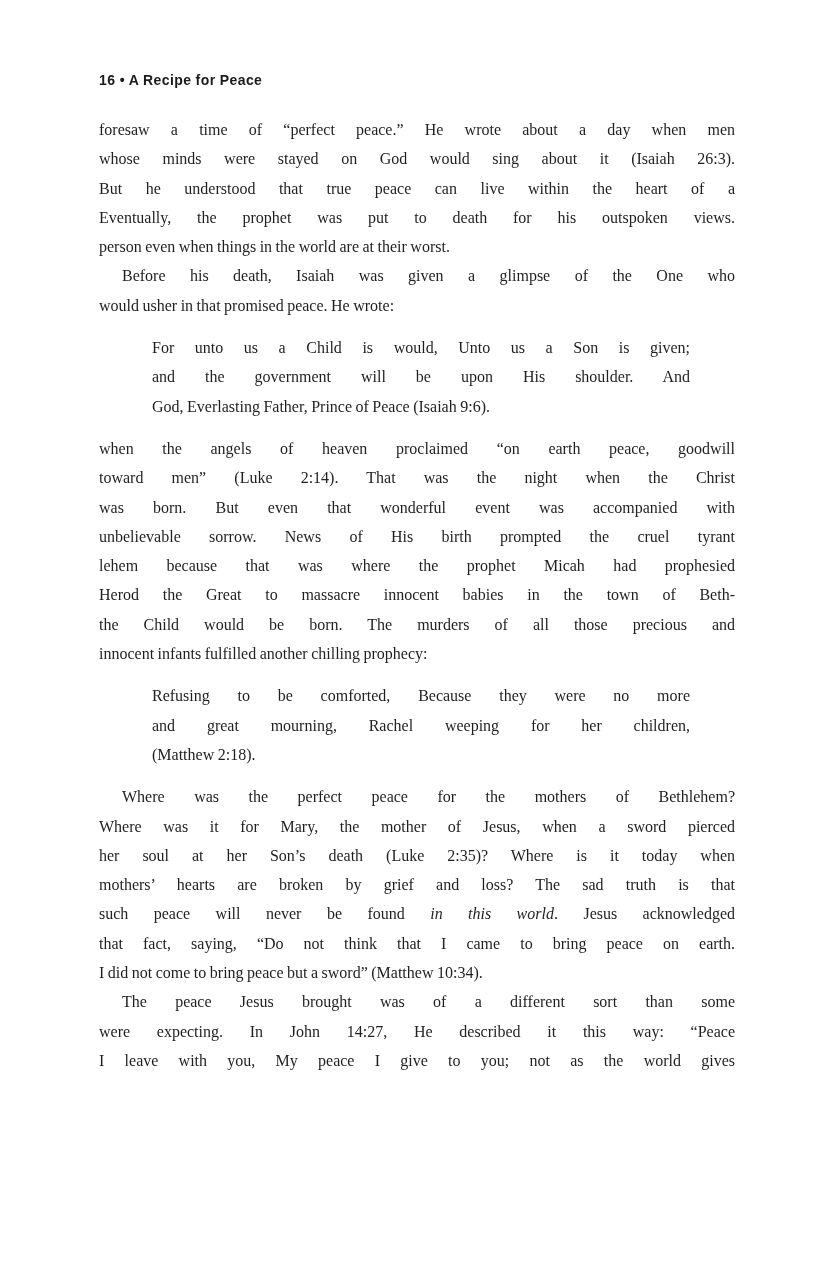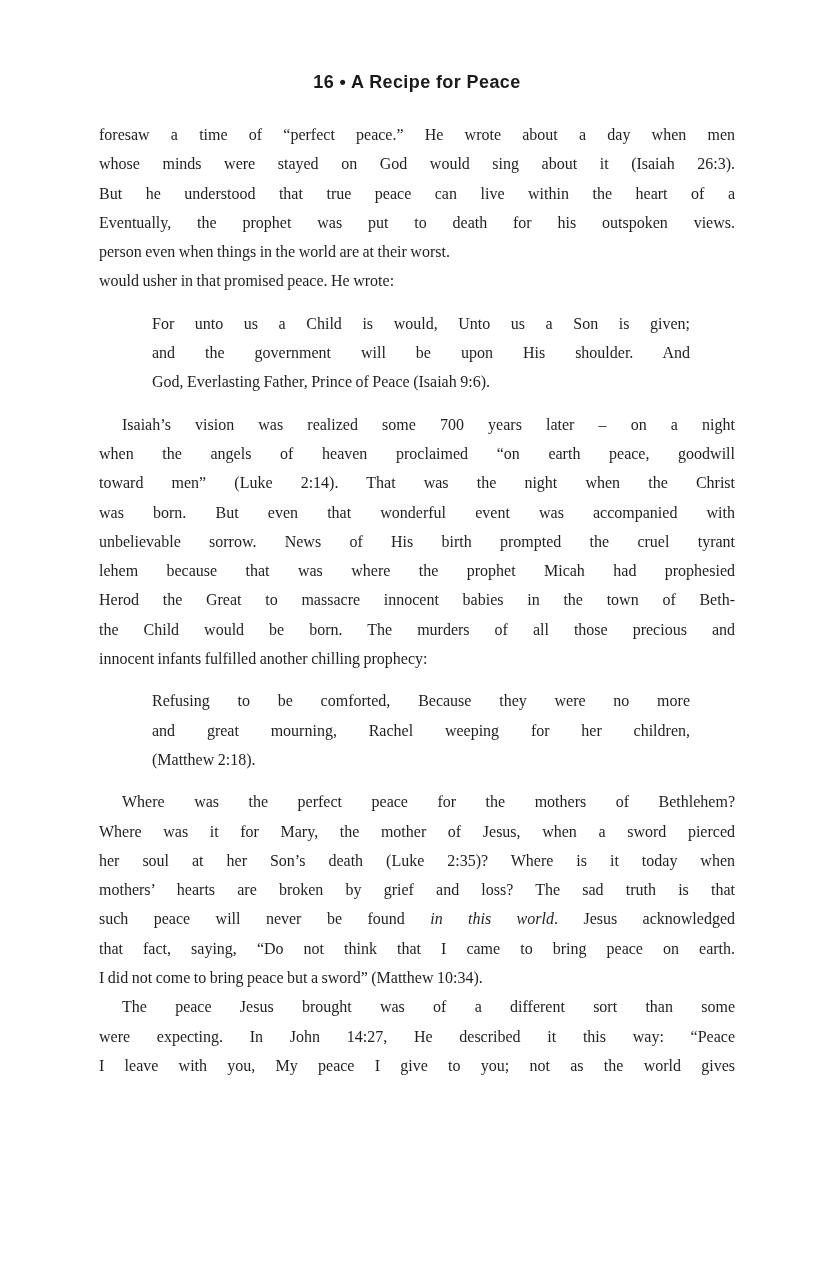--- a/index.html
+++ b/index.html
@@ -12,24 +12,23 @@
     width: 824px;
     height: 1273px;
     background: #ffffff;
     box-sizing: border-box;
     padding: 72px 89px 0 99px;
     overflow: hidden;
   }
   .running-header {
     font-family: "Liberation Sans", sans-serif;
     font-weight: 700;
-    font-size: 18px;
+    font-size: 14px;
     letter-spacing: 0.4px;
     color: #1b1b1b;
-    text-align: center;
     margin-bottom: 27px;
   }
   .body-text {
     font-family: "Liberation Serif", "DejaVu Serif", serif;
     font-size: 16px;
     line-height: 29.3px;
     color: #1f1f1f;
     word-spacing: -0.5px;
   }
   .para .line,
@@ -59,29 +58,29 @@
   <div class="running-header">16 • A Recipe for Peace</div>
   <div class="body-text">
       <div class="para">
         <div class="line">foresaw a time of “perfect peace.” He wrote about a day when men</div>
         <div class="line">whose minds were stayed on God would sing about it (Isaiah 26:3).</div>
         <div class="line">But he understood that true peace can live within the heart of a</div>
         <div class="line">Eventually, the prophet was put to death for his outspoken views.</div>
         <div class="line endleft">person even when things in the world are at their worst.</div>
       </div>
       <div class="para">
+        <div class="line first-indent">Before his death, Isaiah was given a glimpse of the One who</div>
         <div class="line endleft">would usher in that promised peace. He wrote:</div>
       </div>
       <div class="quote">
         <div class="line">For unto us a Child is would, Unto us a Son is given;</div>
         <div class="line">and the government will be upon His shoulder. And</div>
         <div class="line endleft">God, Everlasting Father, Prince of Peace (Isaiah 9:6).</div>
       </div>
       <div class="para">
-        <div class="line first-indent">Isaiah’s vision was realized some 700 years later – on a night</div>
         <div class="line">when the angels of heaven proclaimed “on earth peace, goodwill</div>
         <div class="line">toward men” (Luke 2:14). That was the night when the Christ</div>
         <div class="line">was born. But even that wonderful event was accompanied with</div>
         <div class="line">unbelievable sorrow. News of His birth prompted the cruel tyrant</div>
         <div class="line">lehem because that was where the prophet Micah had prophesied</div>
         <div class="line">Herod the Great to massacre innocent babies in the town of Beth-</div>
         <div class="line">the Child would be born. The murders of all those precious and</div>
         <div class="line endleft">innocent infants fulfilled another chilling prophecy:</div>
       </div>
       <div class="quote">

